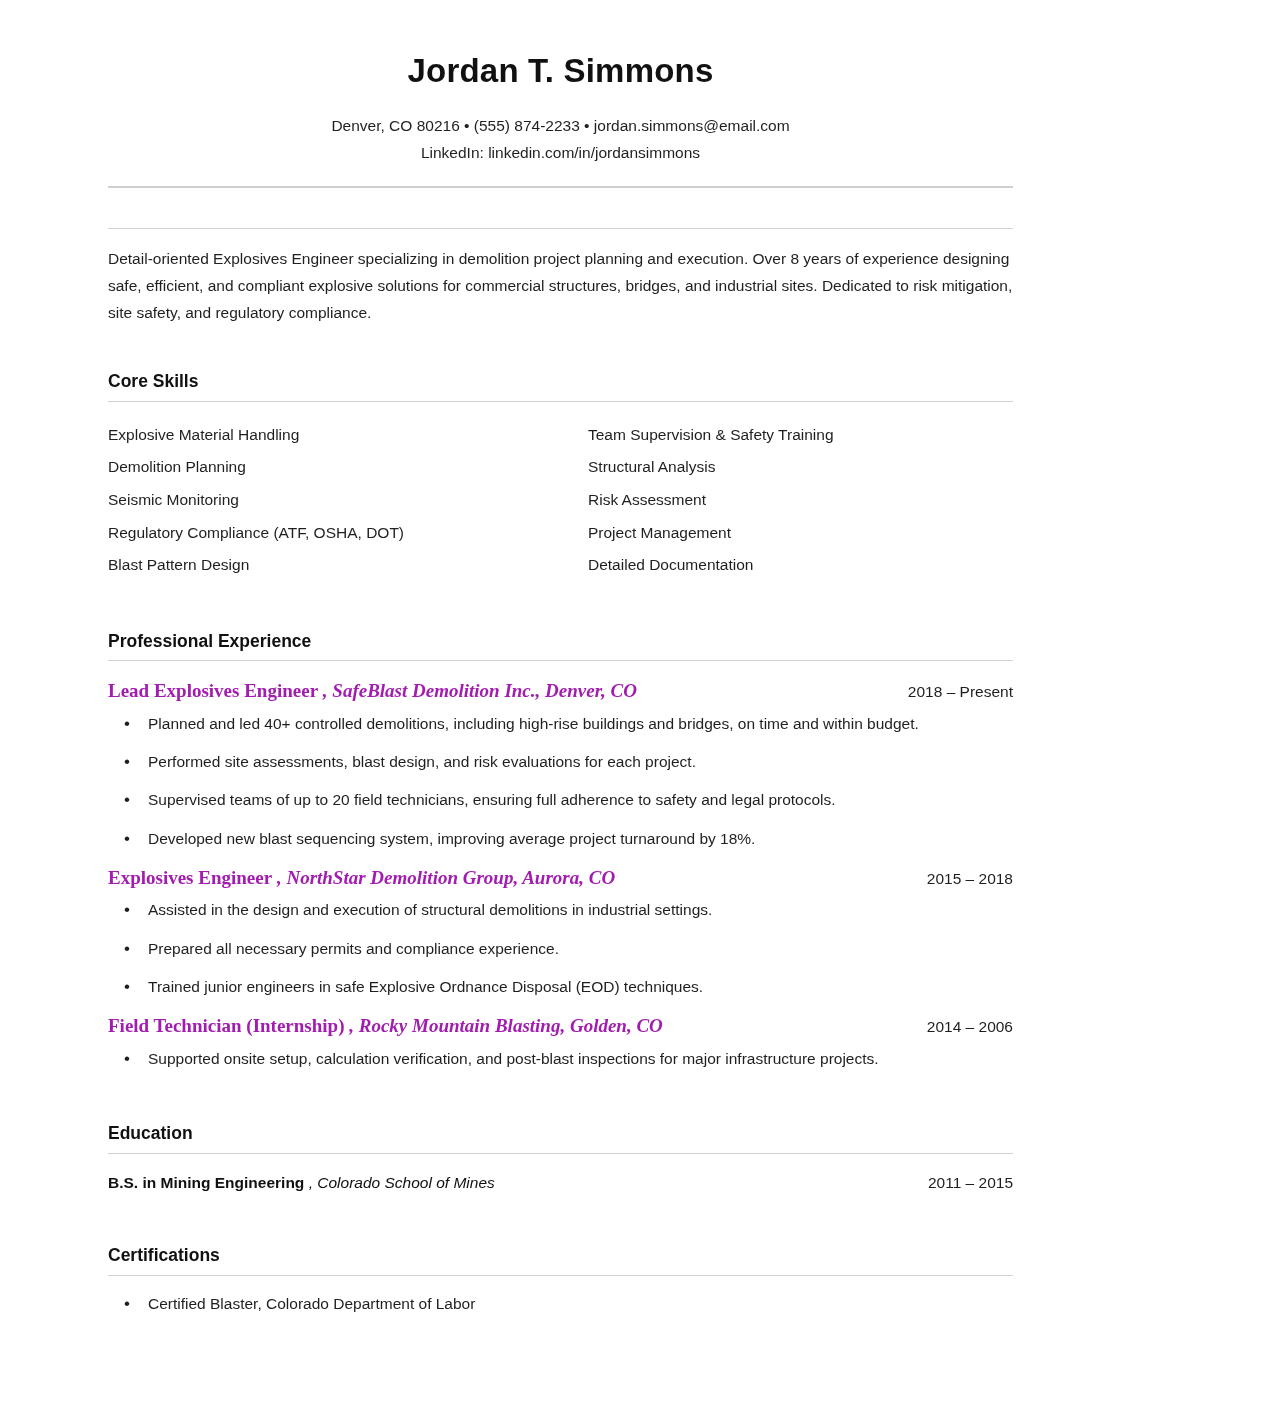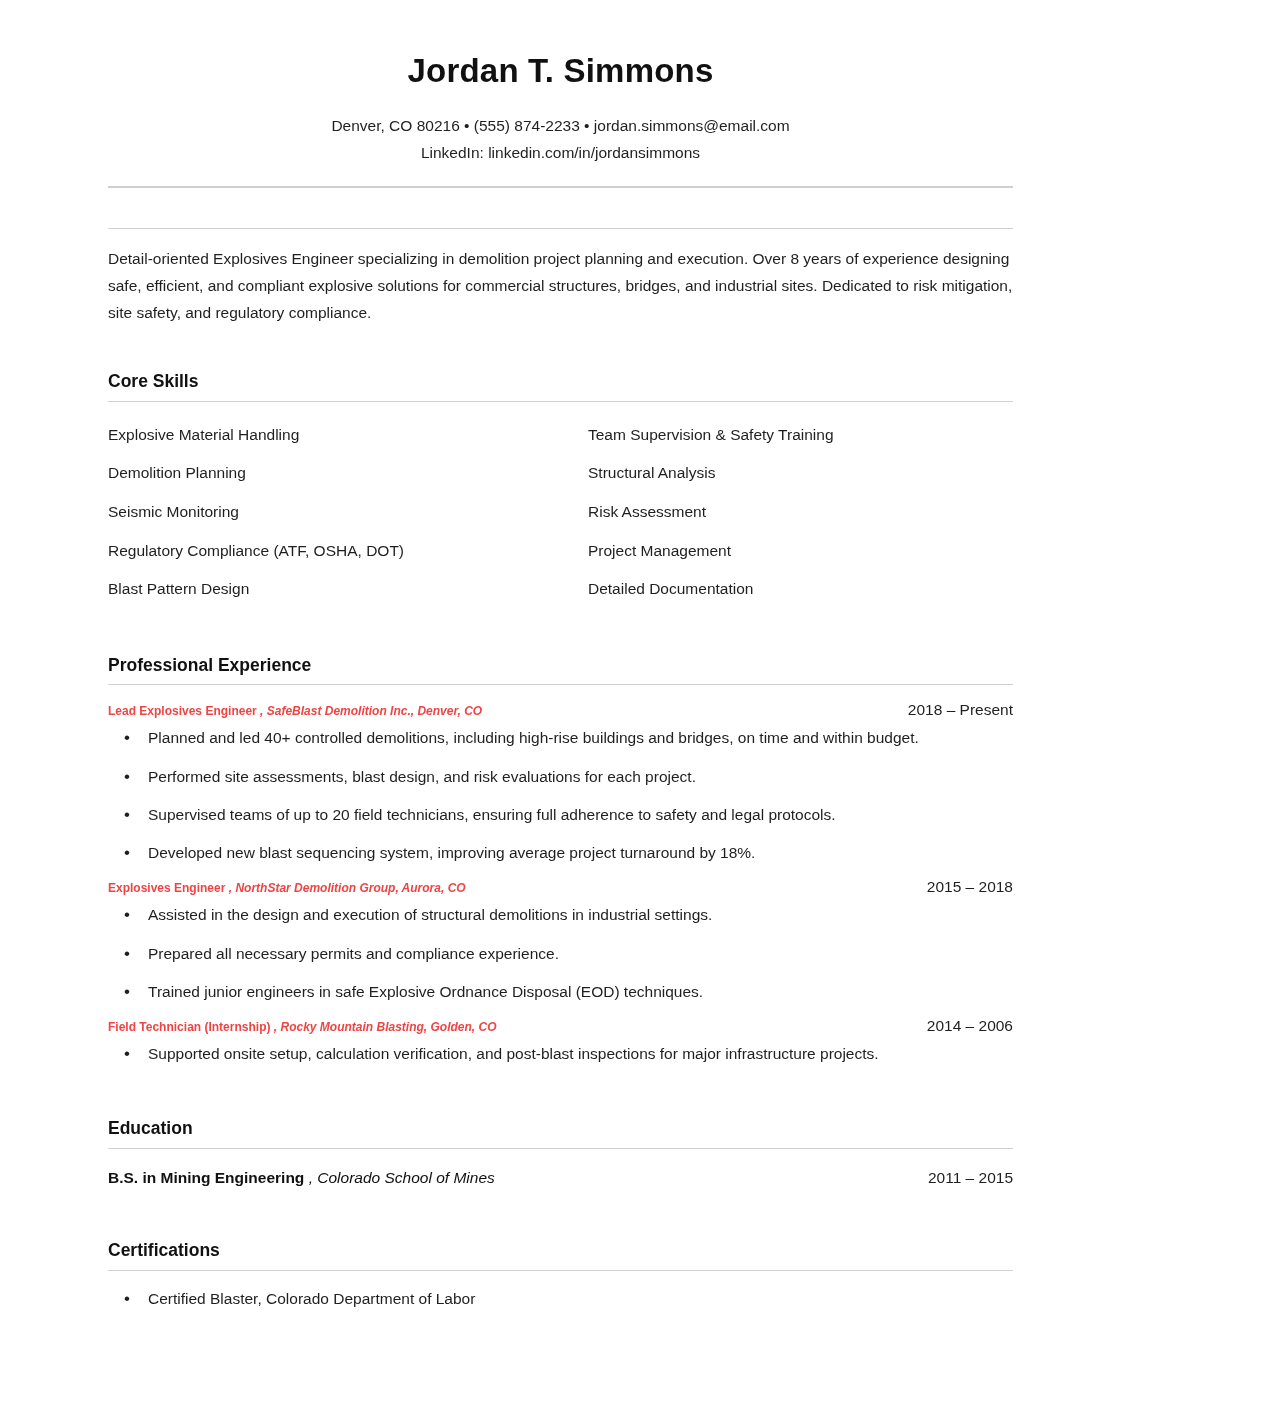--- a/index.html
+++ b/index.html
@@ -78,44 +78,45 @@
     line-height: 1.72;
     color: #1f1f1f;
     margin: 0;
     text-align: left;
   }
 
   
   .skills-grid {
     display: grid;
     grid-template-columns: 480px 1fr;
-    row-gap: 6px;
+    row-gap: 0;
   }
   .skill-item {
     font-size: 15.5px;
     color: #1f1f1f;
     line-height: 2.1;
     white-space: nowrap;
   }
 
   
   .job { margin-bottom: 2px; }
   .job + .job { margin-top: 14px; }
 
   .job-headline {
     display: flex;
     align-items: baseline;
     justify-content: space-between;
     gap: 18px;
     margin-bottom: 6px;
   }
   .job-headline-left {
-    font-size: 12px;
-    color: #ef4444;
+    font-size: 19px;
+    color: #a21caf;
     line-height: 1.5;
+    font-family: Liberation Serif, serif;
   }
   .job-title {
     font-weight: 700;
   }
   .job-company {
     font-weight: 700;
     font-style: italic;
   }
   .job-dates {
     font-size: 15.5px;

